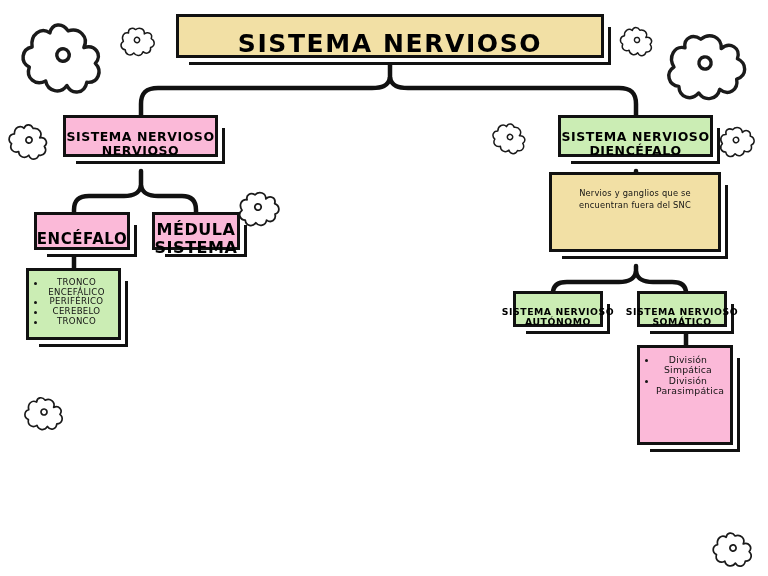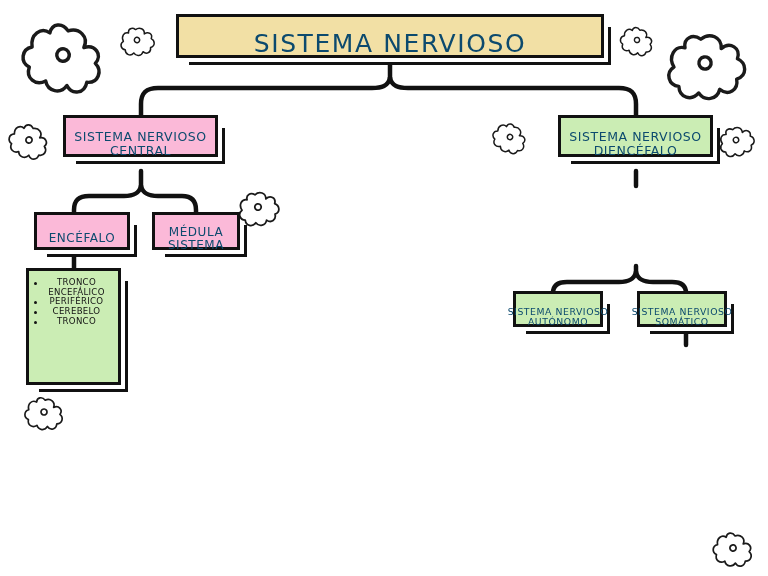--- a/index.html
+++ b/index.html
@@ -22,24 +22,24 @@
     z-index:3;
     box-sizing:border-box;
     border:3px solid #111111;
     box-shadow:7px 7px 0 -3px #ffffff, 10px 10px 0 -3px #111111;
     display:flex;
     align-items:center;
     justify-content:center;
     text-align:center;
   }
   .node .label{
-    font-weight:400;
+    font-weight:700;
     letter-spacing:0.55px;
     line-height:1.12;
-    color:#0c4a6e;
+    color:#000000;
     white-space:nowrap;
     margin-top:16px;
   }
   .tan{background:#F2E0A5;}
   .pink{background:#FBB9D8;}
   .green{background:#CBEDB4;}
 
   
   #title-node{left:176px;top:14px;width:428px;height:44px;}
   #title-node .label{font-size:25px;letter-spacing:1.6px;}
@@ -53,23 +53,23 @@
   
   #snp-desc{left:549px;top:172px;width:172px;height:80px;align-items:flex-start;}
   #snp-desc .desc{
     font-size:8.3px;line-height:1.45;color:#141414;
     padding:12px 10px 0 10px;text-align:center;font-weight:400;
     letter-spacing:0.2px;
   }
 
   
   #encefalo-node{left:34px;top:212px;width:96px;height:38px;}
-  #encefalo-node .label{font-size:12px;}
+  #encefalo-node .label{font-size:15px;}
   #medula-node{left:152px;top:212px;width:88px;height:38px;}
-  #medula-node .label{font-size:12px;white-space:normal;}
+  #medula-node .label{font-size:16px;white-space:normal;}
 
   
   #somatico-node{left:513px;top:291px;width:90px;height:36px;}
   #somatico-node .label{font-size:9.3px;}
   #autonomo-node{left:637px;top:291px;width:90px;height:36px;}
   #autonomo-node .label{font-size:9.3px;}
 
   
   .listcard{
     position:absolute;z-index:3;box-sizing:border-box;
@@ -84,21 +84,21 @@
     text-align:center;
     color:#141414;
     line-height:1.12;
   }
   .listcard li:before{
     content:"";
     position:absolute;left:-11px;top:4px;
     width:3px;height:3px;border-radius:50%;
     background:#141414;
   }
-  #encefalo-list{left:26px;top:268px;width:95px;height:117px;background:#CBEDB4;}
+  #encefalo-list{left:26px;top:268px;width:95px;height:72px;background:#CBEDB4;}
   #encefalo-list li{font-size:8.6px;letter-spacing:0.3px;}
   #autonomo-list{left:637px;top:345px;width:96px;height:100px;background:#FBB9D8;}
   #autonomo-list li{font-size:9.3px;letter-spacing:0.2px;}
 </style>
 </head>
 <body>
 
 <div id="canvas">
 
   <svg id="decor" viewBox="0 0 768 576" xmlns="http://www.w3.org/2000/svg">
@@ -174,21 +174,21 @@
     </g>
   </svg>
 
   <div class="node tan" id="title-node">
     <span class="label">SISTEMA NERVIOSO</span>
   </div>
 
   <div class="node pink" id="snc-node">
     <span class="label">
       <span>SISTEMA NERVIOSO</span><br>
-      <span>CENTRAL</span>
+      <span>NERVIOSO</span>
     </span>
   </div>
 
   <div class="node pink" id="encefalo-node">
     <span class="label">ENCÉFALO</span>
   </div>
 
   <div class="node pink" id="medula-node">
     <span class="label">
       <span>MÉDULA</span><br>
@@ -205,29 +205,38 @@
     </ul>
   </div>
 
   <div class="node green" id="snp-node">
     <span class="label">
       <span>SISTEMA NERVIOSO</span><br>
       <span>DIENCÉFALO</span>
     </span>
   </div>
 
+  <div class="node tan" id="snp-desc">
+    <span class="desc">Nervios y ganglios que se encuentran fuera del SNC</span>
+  </div>
 
   <div class="node green" id="somatico-node">
     <span class="label">
       <span>SISTEMA NERVIOSO</span><br>
       <span>AUTÓNOMO</span>
     </span>
   </div>
 
   <div class="node green" id="autonomo-node">
     <span class="label">
       <span>SISTEMA NERVIOSO</span><br>
       <span>SOMÁTICO</span>
     </span>
   </div>
 
+  <div class="listcard" id="autonomo-list">
+    <ul>
+      <li>División Simpática</li>
+      <li>División Parasimpática</li>
+    </ul>
+  </div>
 
 </div>
 
 </body></html>

